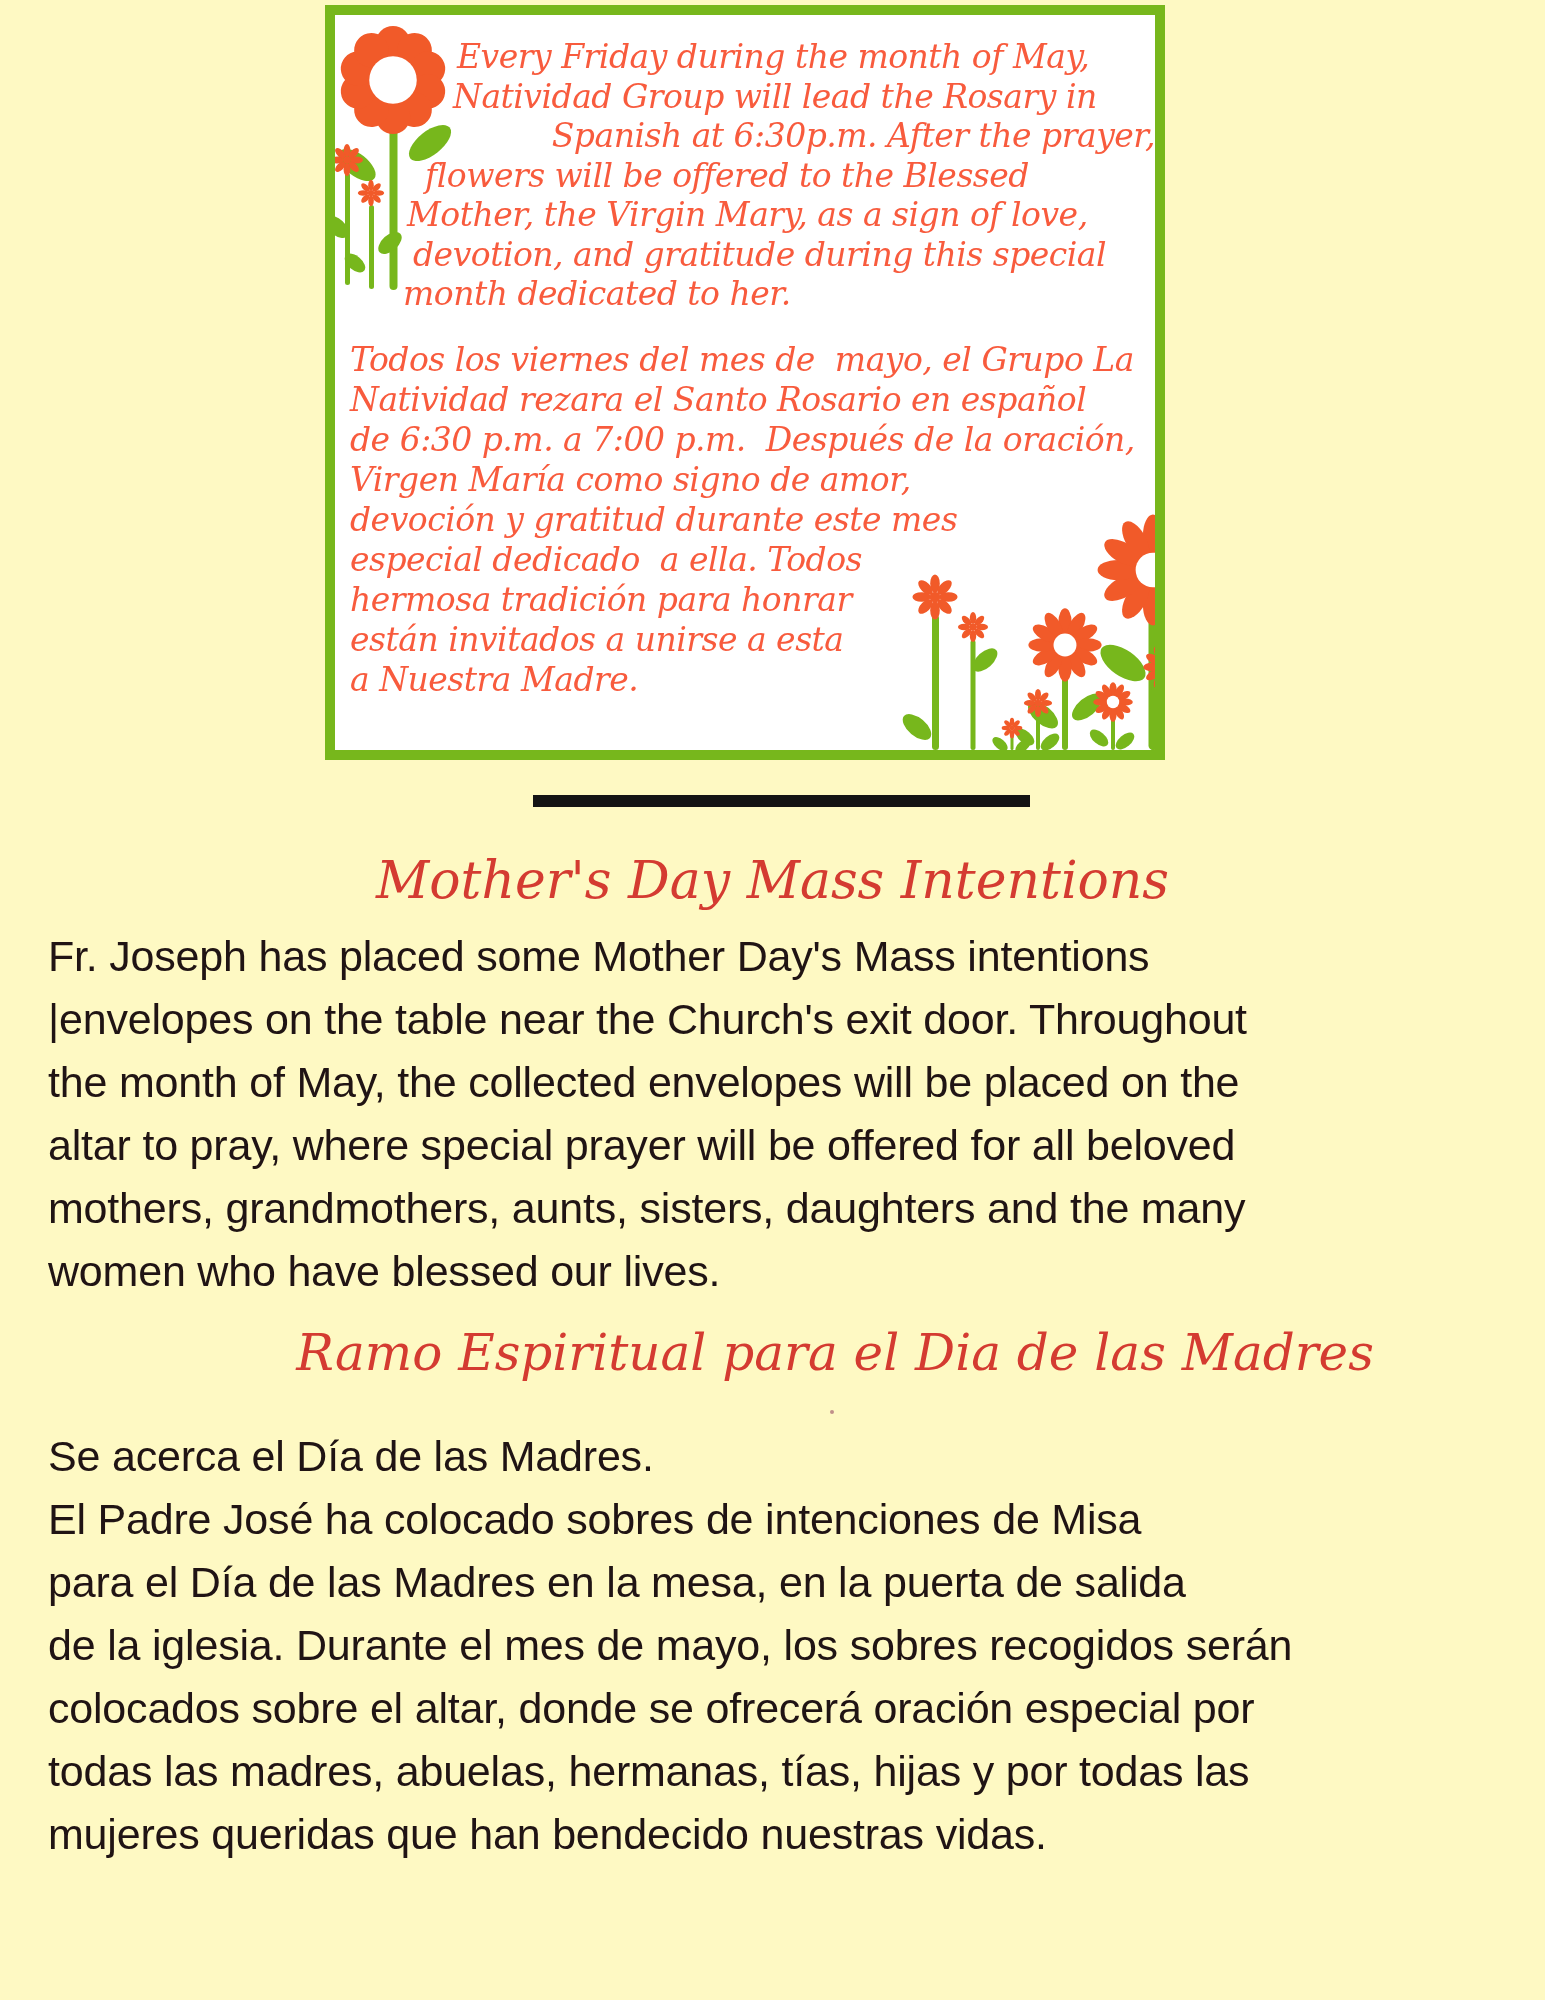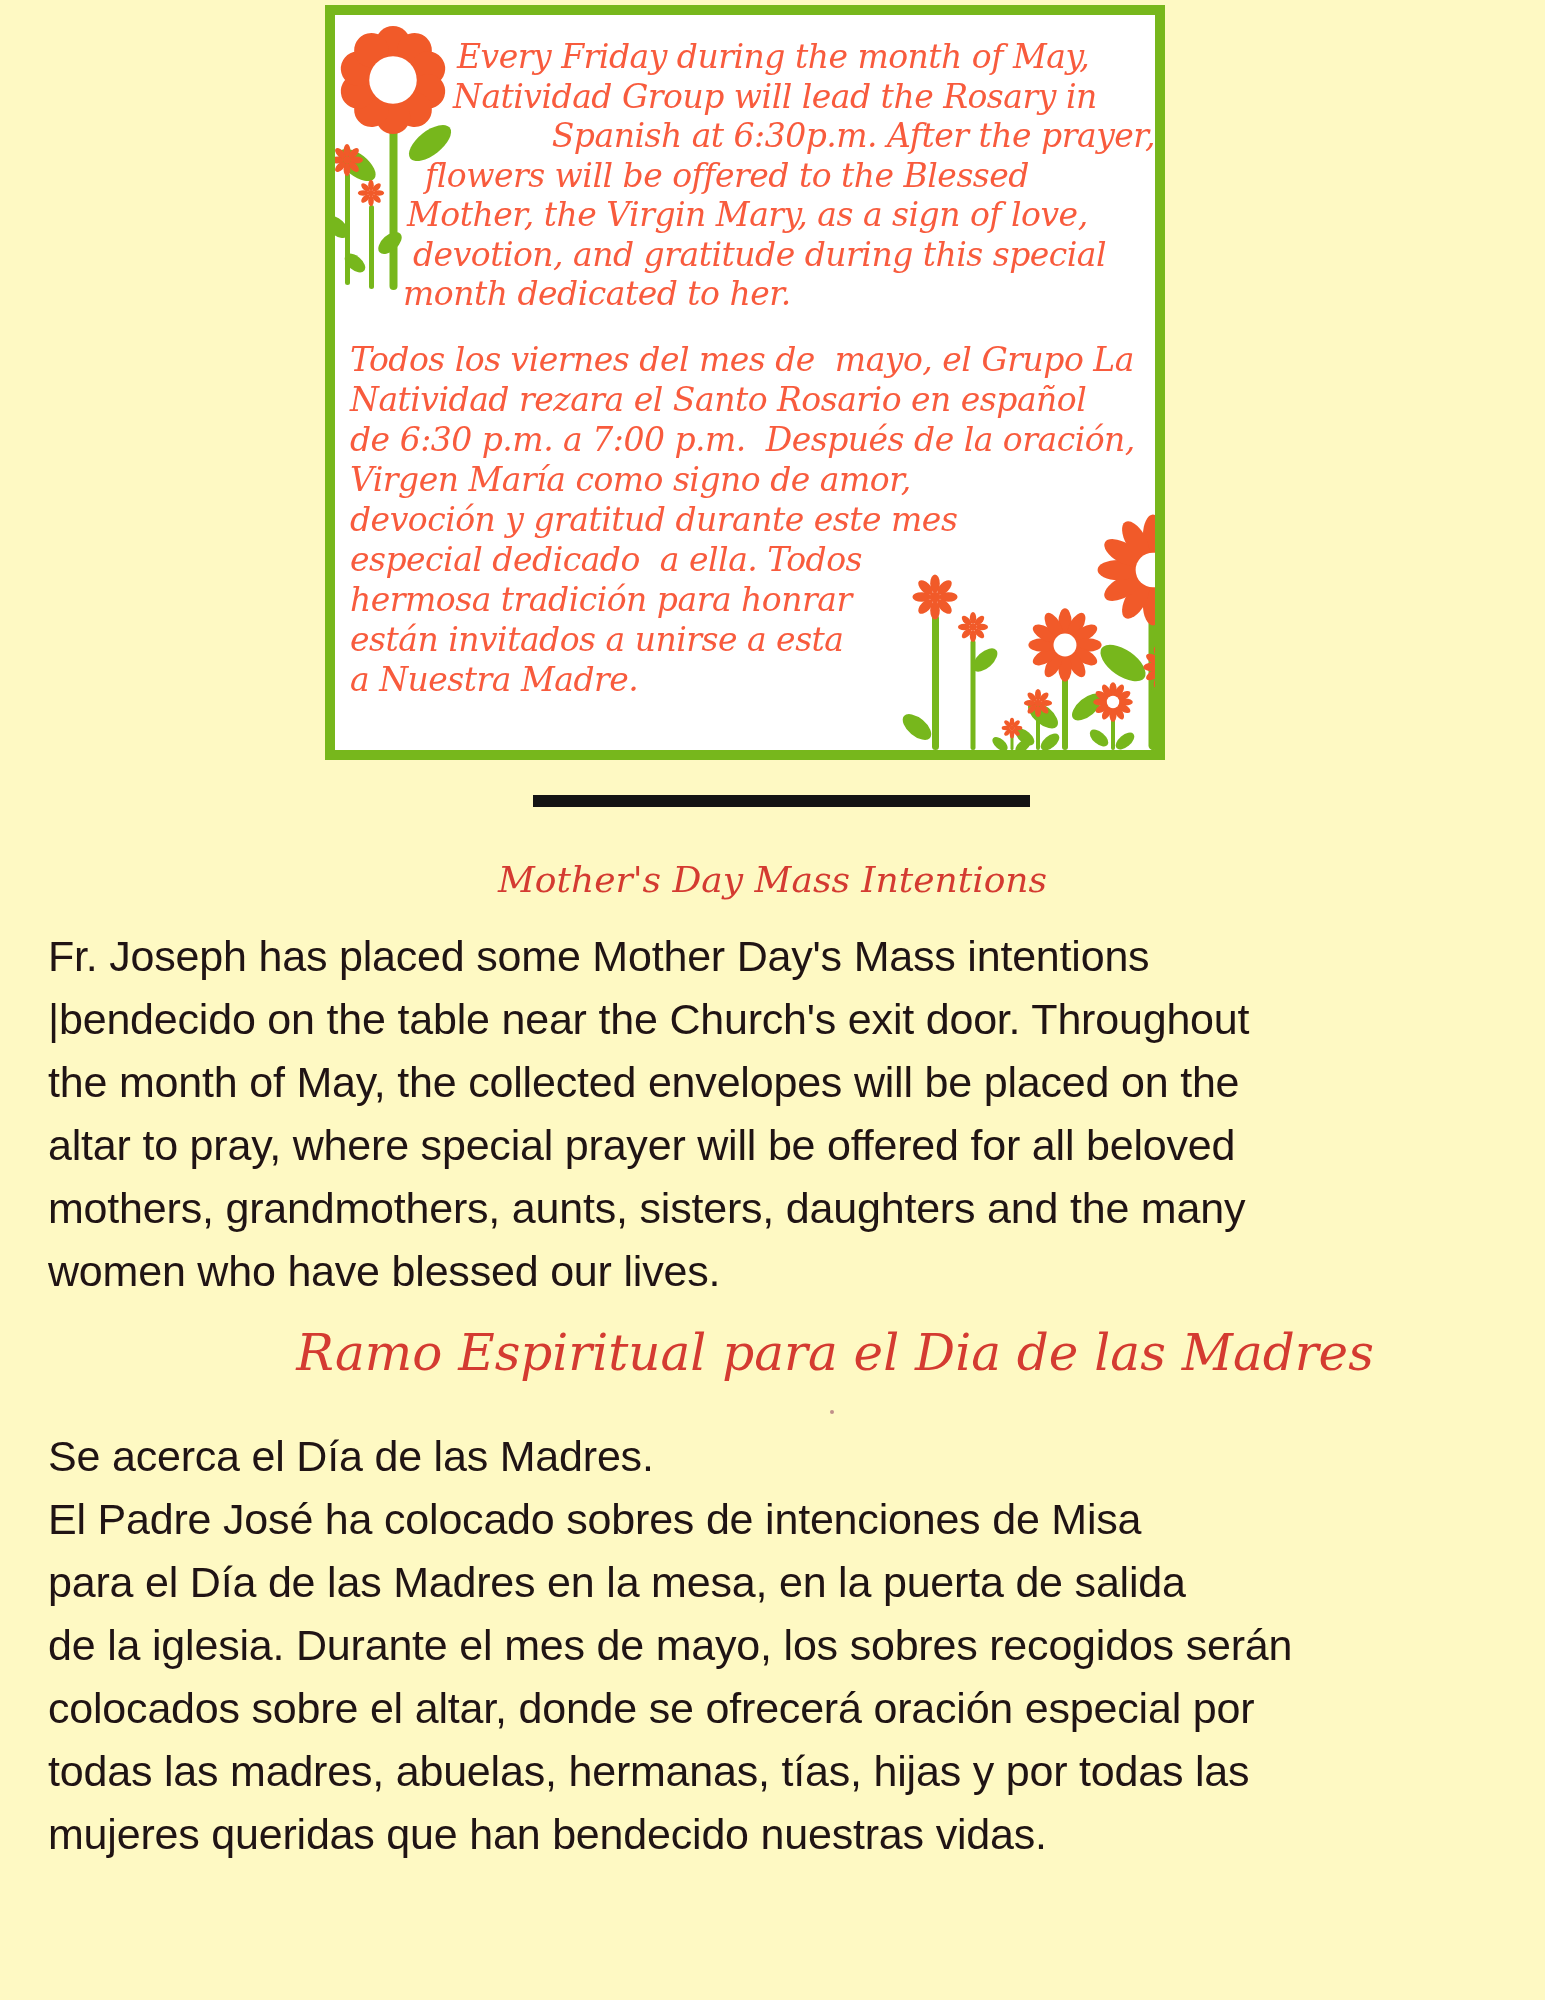--- a/index.html
+++ b/index.html
@@ -57,21 +57,21 @@
   .script-heading{
     position:absolute;
     color:#d43b31;
     font-family:"DejaVu Serif", serif;
     font-style:italic;
     text-align:center;
     white-space:nowrap;
   }
   .heading-1{
     left:0;width:1545px;top:843px;
-    font-size:36px;line-height:74px;font-style:italic;
+    font-size:52px;line-height:74px;font-style:italic;
   }
   .heading-2{
     left:125px;width:1420px;top:1317px;
     font-size:50px;line-height:72px;
   }
 
   
   .body-par{
     position:absolute;
     left:48px;width:1460px;
@@ -215,21 +215,21 @@
       </g>
     </svg>
   </div>
 
   <div class="divider"></div>
 
   <div class="script-heading heading-1">Mother's Day Mass Intentions</div>
 
   <div class="body-par p1">
     <div class="body-line">Fr. Joseph has placed some Mother Day's Mass intentions</div>
-    <div class="body-line">|bendecido on the table near the Church's exit door. Throughout</div>
+    <div class="body-line">|envelopes on the table near the Church's exit door. Throughout</div>
     <div class="body-line">the month of May, the collected envelopes will be placed on the</div>
     <div class="body-line">altar to pray, where special prayer will be offered for all beloved</div>
     <div class="body-line">mothers, grandmothers, aunts, sisters, daughters and the many</div>
     <div class="body-line">women who have blessed our lives.</div>
   </div>
 
   <div class="script-heading heading-2">Ramo Espiritual para el Dia de las Madres</div>
 
   <div class="tiny-dot"></div>
 

